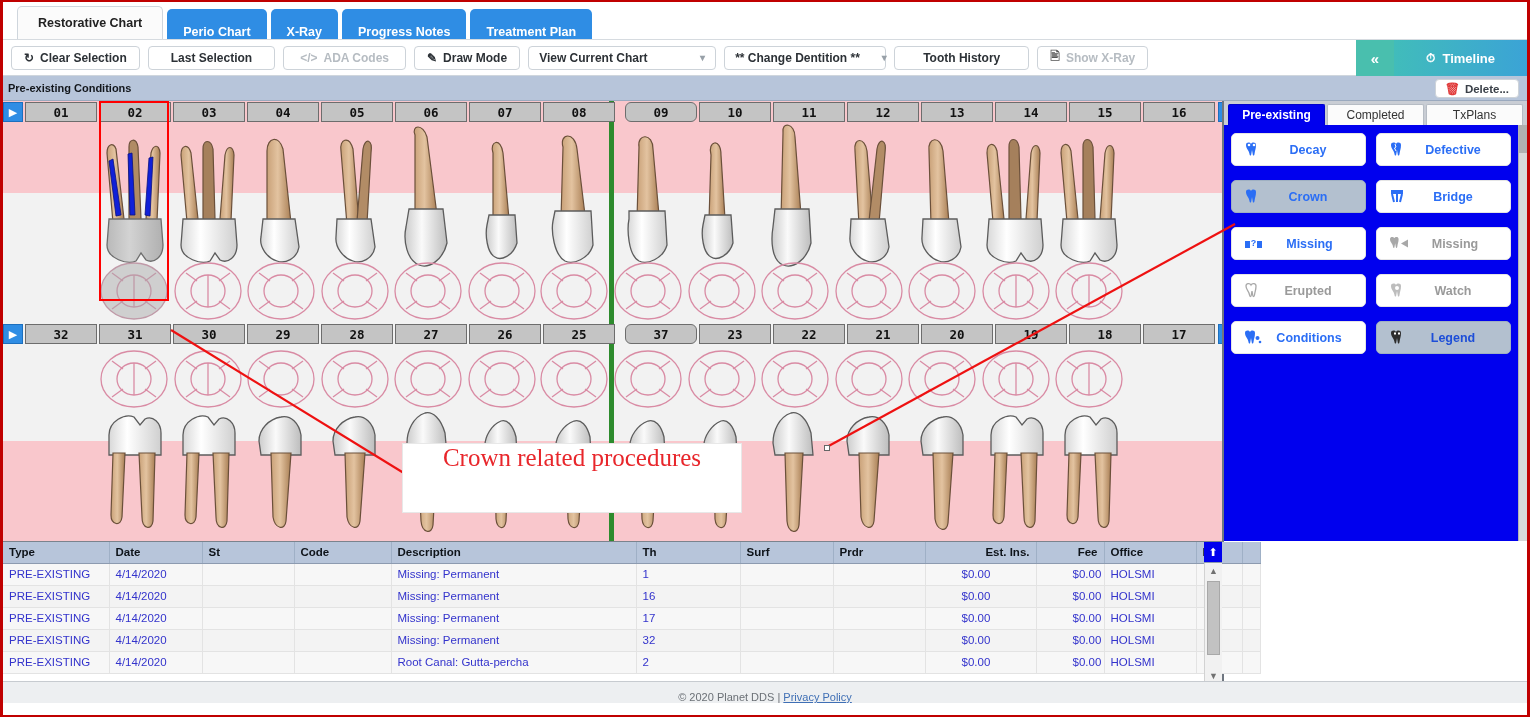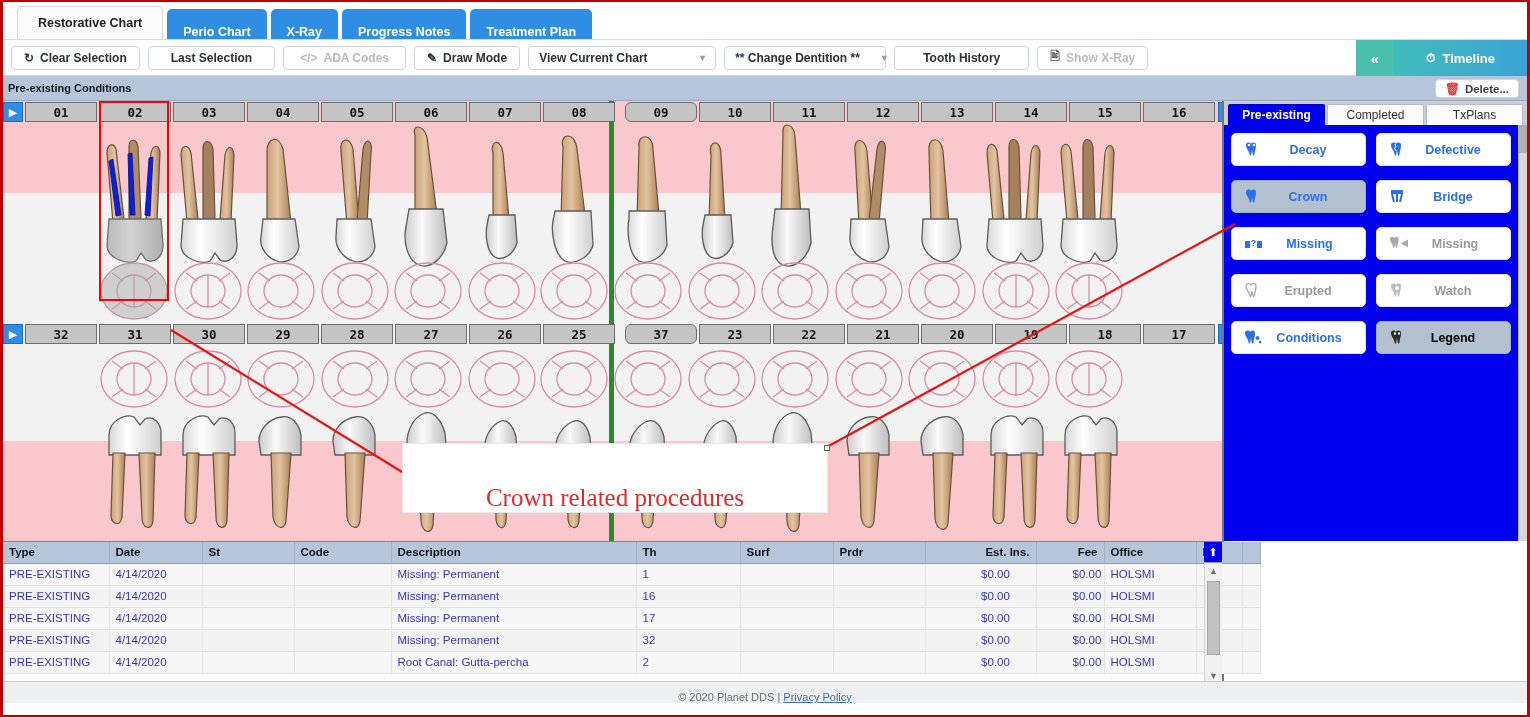--- a/index.html
+++ b/index.html
@@ -271,21 +271,21 @@
     gap: 7px;
     padding-left: 12px;
     font-size: 12.5px;
     font-weight: bold;
     color: #2b6ef5;
     cursor: pointer;
   }
   .rbtn .lbl { flex: 1; text-align: center; padding-right: 16px; }
   .rbtn.dim { color: #9a9a9a; }
   .rbtn.sel { background: #b3c0cf; border-color:#9fb0c2; }
-  .rbtn.sel.dark { color: #000000; justify-content: space-between; }
+  .rbtn.sel.dark { color: #1d4ed8; justify-content: space-between; }
   .rscroll {
     position:absolute; right:0; top:24px; bottom:0;
     width: 9px; background: #d8d8d8; border-left:1px solid #b3b3b3;
   }
   .rscroll .thumb { width:100%; height:28px; background:#b0b0b0; }
 
   
   .tablewrap {
     position: relative;
     height: 142px;
@@ -317,21 +317,21 @@
     color: #3333cc;
     height: 22px;
     padding: 0 6px;
     border-right: 1px solid #e3e3e3;
     border-bottom: 1px solid #e3e3e3;
     background: #f3f3f3;
     white-space: nowrap;
     overflow: hidden;
   }
   table.grid tr:nth-child(odd) td { background: #f7f7f7; }
-  table.grid td.r { text-align: center; padding-left: 36px; }
+  table.grid td.r { text-align: left; padding-left: 36px; }
   .sb-head {
     position: absolute; right: 0; top: 0;
     width: 18px; height: 21px;
     background: #0000ee;
     border-bottom: 1px solid #8d9bb0;
     display:flex; align-items:center; justify-content:center;
     color:#ffffff; font-size:11px;
     cursor:pointer;
   }
   .sb-track {
@@ -359,24 +359,24 @@
     color: #6b7076;
     padding-top: 9px;
     overflow:hidden;
   }
   .footer a { color:#3f6fb5; }
 
   
   .anno-box {
     position: absolute;
     left: 399px; top: 441px;
-    width: 426px; height: 70px;
+    width: 340px; height: 70px;
     background: #ffffff;
     border: 1px solid #e8e8e8;
-    display:flex; align-items:flex-end; justify-content:center;
+    display:flex; align-items:flex-start; justify-content:center;
     z-index: 60;
   }
   .anno-text {
     font-family: "Liberation Serif", serif;
     font-size: 25px;
     color: #e8262b;
     white-space: nowrap;
   }
   .anno-svg {
     position:absolute; left:0; top:0; width:1530px; height:717px;

